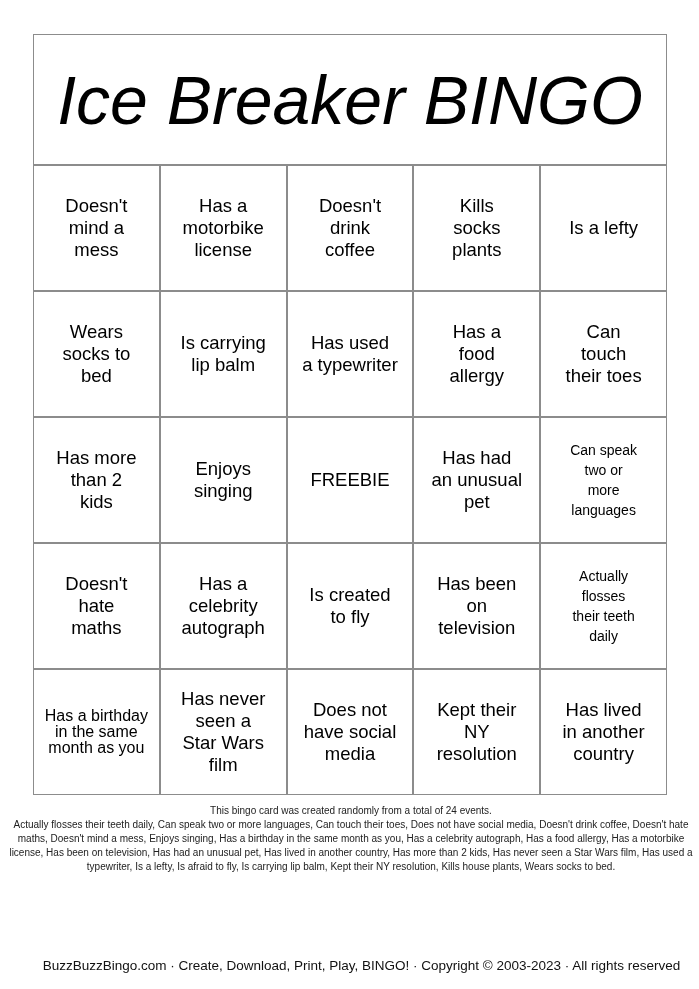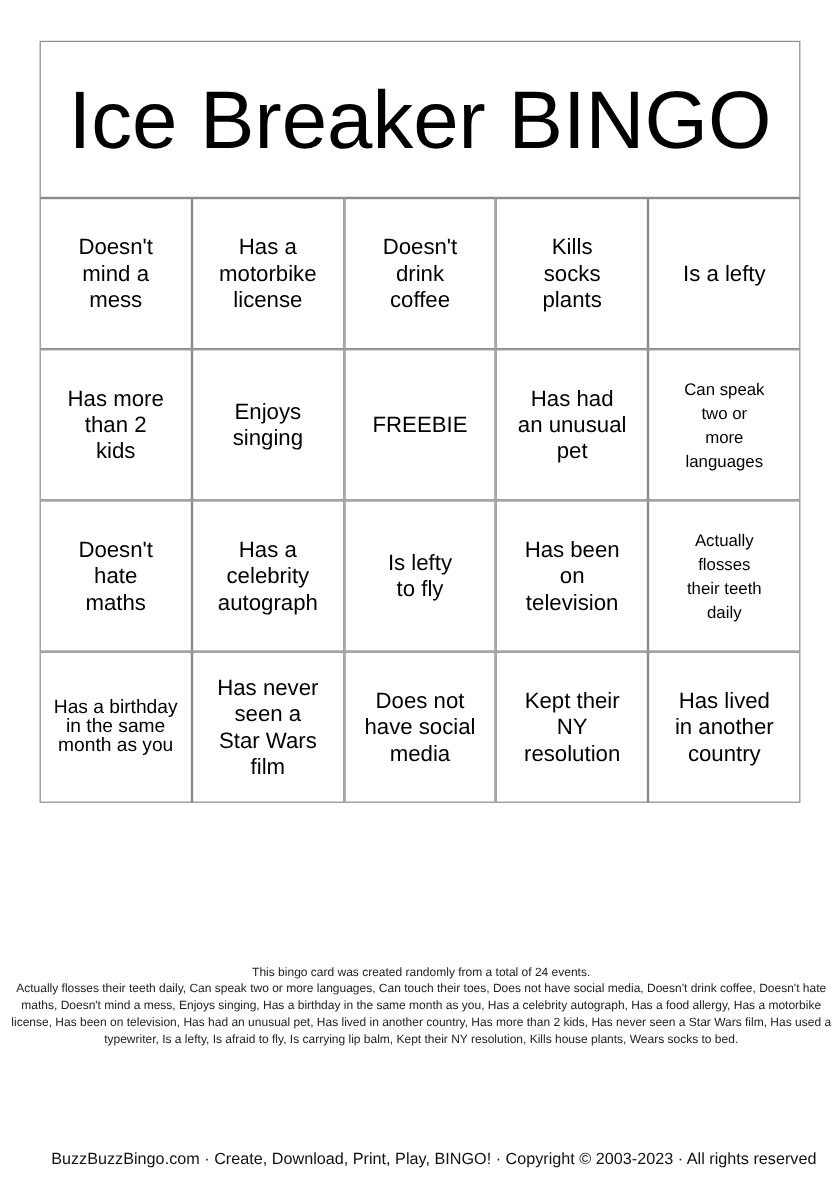--- a/index.html
+++ b/index.html
@@ -27,20 +27,21 @@
     width: 634px;
     height: 131px;
     border: 1px solid #8c8c8c;
     display: flex;
     align-items: center;
     justify-content: center;
     font-size: 68px;
     line-height: 1;
     white-space: nowrap;
     color: #000000;
+    font-style: italic;
   }
   table.bingo-grid {
     border-collapse: separate;
     border-spacing: 0;
     table-layout: fixed;
     width: 634px;
   }
   table.bingo-grid td {
     box-sizing: border-box;
     width: 20%;
@@ -102,20 +103,35 @@
 license</td>
           <td>Doesn't
 drink
 coffee</td>
           <td>Kills
 socks
 plants</td>
           <td>Is a lefty</td>
         </tr>
         <tr>
+          <td>Wears
+socks to
+bed</td>
+          <td>Is carrying
+lip balm</td>
+          <td>Has used
+a typewriter</td>
+          <td>Has a
+food
+allergy</td>
+          <td>Can
+touch
+their toes</td>
+        </tr>
+        <tr>
           <td>Has more
 than 2
 kids</td>
           <td>Enjoys
 singing</td>
           <td>FREEBIE</td>
           <td>Has had
 an unusual
 pet</td>
           <td class="small">Can speak
@@ -123,21 +139,21 @@
 more
 languages</td>
         </tr>
         <tr>
           <td>Doesn't
 hate
 maths</td>
           <td>Has a
 celebrity
 autograph</td>
-          <td>Is lefty
+          <td>Is created
 to fly</td>
           <td>Has been
 on
 television</td>
           <td class="small">Actually
 flosses
 their teeth
 daily</td>
         </tr>
         <tr>

